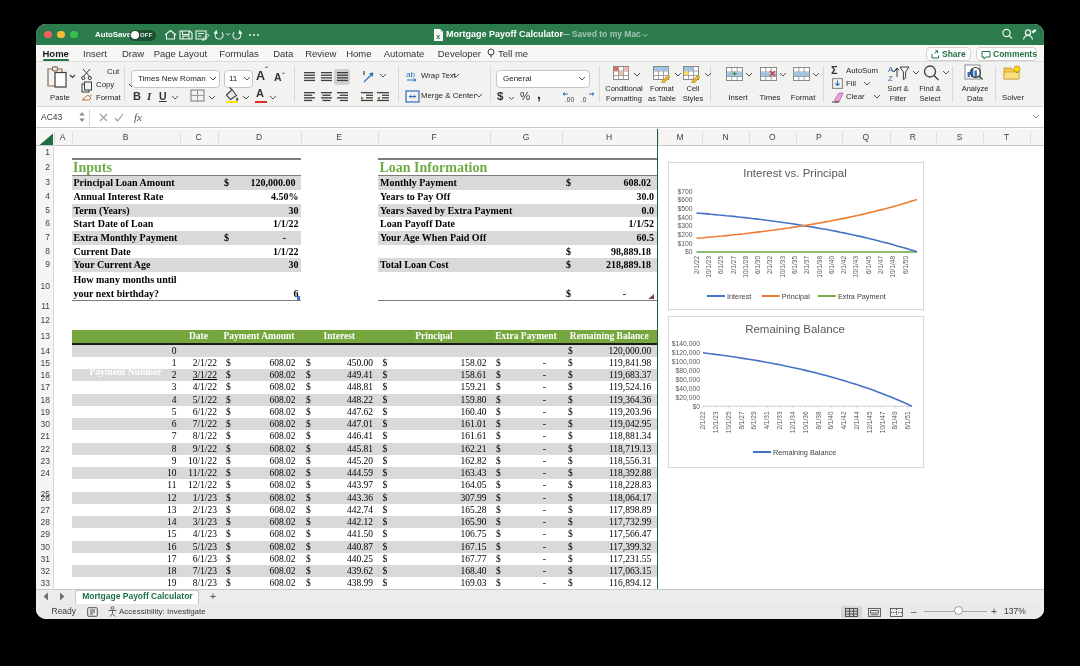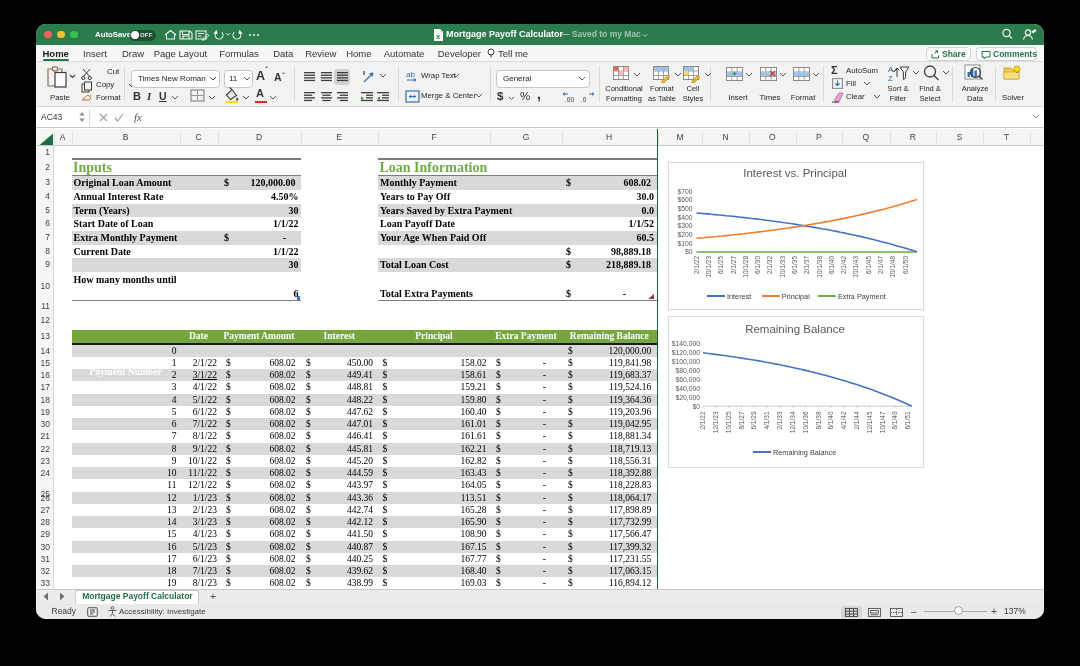--- a/index.html
+++ b/index.html
@@ -468,55 +468,56 @@
 <div style="position:absolute;left:35.5px;top:516.5px;width:585px;height:12.2px;background:#d9d9d9;"></div>
 <div style="position:absolute;left:35.5px;top:541.0px;width:585px;height:12.2px;background:#d9d9d9;"></div>
 <div style="position:absolute;left:35.5px;top:133.9px;width:229px;height:1.7px;background:#7c7c7c;"></div>
 <div style="position:absolute;left:342px;top:133.9px;width:278.5px;height:1.7px;background:#7c7c7c;"></div>
 <div style="position:absolute;left:35.5px;top:150.7px;width:229px;height:1.6px;background:#7c7c7c;"></div>
 <div style="position:absolute;left:342px;top:150.7px;width:278.5px;height:1.6px;background:#7c7c7c;"></div>
 <div style="position:absolute;left:35.5px;top:275.6px;width:229px;height:1.5px;background:#7c7c7c;"></div>
 <div style="position:absolute;left:342px;top:275.6px;width:278.5px;height:1.5px;background:#7c7c7c;"></div>
 <div style="position:absolute;left:37px;top:136px;width:150px;height:16px;font:14px 'Liberation Serif',serif;line-height:16px;text-align:left;color:#6fac46;white-space:nowrap;font-weight:700;">Inputs</div>
 <div style="position:absolute;left:343.5px;top:136px;width:220px;height:16px;font:14px 'Liberation Serif',serif;line-height:16px;text-align:left;color:#6fac46;white-space:nowrap;font-weight:700;">Loan Information</div>
-<div style="position:absolute;left:37.5px;top:152.2px;width:230px;height:13.7px;font:10px 'Liberation Serif',serif;line-height:13.7px;text-align:left;color:#000;white-space:nowrap;font-weight:700;">Original Loan Amount</div>
+<div style="position:absolute;left:37.5px;top:152.2px;width:230px;height:13.7px;font:10px 'Liberation Serif',serif;line-height:13.7px;text-align:left;color:#000;white-space:nowrap;font-weight:700;">Principal Loan Amount</div>
 <div style="position:absolute;left:188px;top:152.2px;width:12px;height:13.7px;font:10px 'Liberation Serif',serif;line-height:13.7px;text-align:left;color:#000;white-space:nowrap;font-weight:700;">$</div>
 <div style="position:absolute;left:179px;top:152.2px;width:80.5px;height:13.7px;font:10px 'Liberation Serif',serif;line-height:13.7px;text-align:right;color:#000;white-space:nowrap;font-weight:700;">120,000.00</div>
 <div style="position:absolute;left:37.5px;top:165.9px;width:230px;height:13.7px;font:10px 'Liberation Serif',serif;line-height:13.7px;text-align:left;color:#000;white-space:nowrap;font-weight:700;">Annual Interest Rate</div>
 <div style="position:absolute;left:179px;top:165.9px;width:83.5px;height:13.7px;font:10px 'Liberation Serif',serif;line-height:13.7px;text-align:right;color:#000;white-space:nowrap;font-weight:700;">4.50%</div>
 <div style="position:absolute;left:37.5px;top:179.6px;width:230px;height:13.7px;font:10px 'Liberation Serif',serif;line-height:13.7px;text-align:left;color:#000;white-space:nowrap;font-weight:700;">Term (Years)</div>
 <div style="position:absolute;left:179px;top:179.6px;width:83.5px;height:13.7px;font:10px 'Liberation Serif',serif;line-height:13.7px;text-align:right;color:#000;white-space:nowrap;font-weight:700;">30</div>
 <div style="position:absolute;left:37.5px;top:193.3px;width:230px;height:13.7px;font:10px 'Liberation Serif',serif;line-height:13.7px;text-align:left;color:#000;white-space:nowrap;font-weight:700;">Start Date of Loan</div>
 <div style="position:absolute;left:179px;top:193.3px;width:83.5px;height:13.7px;font:10px 'Liberation Serif',serif;line-height:13.7px;text-align:right;color:#000;white-space:nowrap;font-weight:700;">1/1/22</div>
 <div style="position:absolute;left:37.5px;top:207.0px;width:230px;height:13.7px;font:10px 'Liberation Serif',serif;line-height:13.7px;text-align:left;color:#000;white-space:nowrap;font-weight:700;">Extra Monthly Payment</div>
 <div style="position:absolute;left:188px;top:207.0px;width:12px;height:13.7px;font:10px 'Liberation Serif',serif;line-height:13.7px;text-align:left;color:#000;white-space:nowrap;font-weight:700;">$</div>
 <div style="position:absolute;left:194px;top:207.0px;width:56px;height:13.7px;font:10px 'Liberation Serif',serif;line-height:13.7px;text-align:right;color:#000;white-space:nowrap;font-weight:700;">-</div>
 <div style="position:absolute;left:37.5px;top:220.7px;width:230px;height:13.7px;font:10px 'Liberation Serif',serif;line-height:13.7px;text-align:left;color:#000;white-space:nowrap;font-weight:700;">Current Date</div>
 <div style="position:absolute;left:179px;top:220.7px;width:83.5px;height:13.7px;font:10px 'Liberation Serif',serif;line-height:13.7px;text-align:right;color:#000;white-space:nowrap;font-weight:700;">1/1/22</div>
+<div style="position:absolute;left:37.5px;top:234.4px;width:230px;height:13.7px;font:10px 'Liberation Serif',serif;line-height:13.7px;text-align:left;color:#000;white-space:nowrap;font-weight:700;">Your Current Age</div>
 <div style="position:absolute;left:179px;top:234.4px;width:83.5px;height:13.7px;font:10px 'Liberation Serif',serif;line-height:13.7px;text-align:right;color:#000;white-space:nowrap;font-weight:700;">30</div>
 <div style="position:absolute;left:37.5px;top:248.5px;width:230px;height:14px;font:10px 'Liberation Serif',serif;line-height:14px;text-align:left;color:#000;white-space:nowrap;font-weight:700;">How many months until</div>
+<div style="position:absolute;left:37.5px;top:262.5px;width:230px;height:14px;font:10px 'Liberation Serif',serif;line-height:14px;text-align:left;color:#000;white-space:nowrap;font-weight:700;">your next birthday?</div>
 <div style="position:absolute;left:179px;top:262.5px;width:83.5px;height:14px;font:10px 'Liberation Serif',serif;line-height:14px;text-align:right;color:#000;white-space:nowrap;font-weight:700;">6</div>
 <div style="position:absolute;left:260.5px;top:272px;width:3.5px;height:3.5px;background:#4472c4;"></div>
 <div style="position:absolute;left:344px;top:152.2px;width:230px;height:13.7px;font:10px 'Liberation Serif',serif;line-height:13.7px;text-align:left;color:#000;white-space:nowrap;font-weight:700;">Monthly Payment</div>
 <div style="position:absolute;left:530px;top:152.2px;width:12px;height:13.7px;font:10px 'Liberation Serif',serif;line-height:13.7px;text-align:left;color:#000;white-space:nowrap;font-weight:700;">$</div>
 <div style="position:absolute;left:534px;top:152.2px;width:81px;height:13.7px;font:10px 'Liberation Serif',serif;line-height:13.7px;text-align:right;color:#000;white-space:nowrap;font-weight:700;">608.02</div>
 <div style="position:absolute;left:344px;top:165.9px;width:230px;height:13.7px;font:10px 'Liberation Serif',serif;line-height:13.7px;text-align:left;color:#000;white-space:nowrap;font-weight:700;">Years to Pay Off</div>
 <div style="position:absolute;left:534px;top:165.9px;width:84px;height:13.7px;font:10px 'Liberation Serif',serif;line-height:13.7px;text-align:right;color:#000;white-space:nowrap;font-weight:700;">30.0</div>
 <div style="position:absolute;left:344px;top:179.6px;width:230px;height:13.7px;font:10px 'Liberation Serif',serif;line-height:13.7px;text-align:left;color:#000;white-space:nowrap;font-weight:700;">Years Saved by Extra Payment</div>
 <div style="position:absolute;left:534px;top:179.6px;width:84px;height:13.7px;font:10px 'Liberation Serif',serif;line-height:13.7px;text-align:right;color:#000;white-space:nowrap;font-weight:700;">0.0</div>
 <div style="position:absolute;left:344px;top:193.3px;width:230px;height:13.7px;font:10px 'Liberation Serif',serif;line-height:13.7px;text-align:left;color:#000;white-space:nowrap;font-weight:700;">Loan Payoff Date</div>
 <div style="position:absolute;left:534px;top:193.3px;width:84px;height:13.7px;font:10px 'Liberation Serif',serif;line-height:13.7px;text-align:right;color:#000;white-space:nowrap;font-weight:700;">1/1/52</div>
 <div style="position:absolute;left:344px;top:207.0px;width:230px;height:13.7px;font:10px 'Liberation Serif',serif;line-height:13.7px;text-align:left;color:#000;white-space:nowrap;font-weight:700;">Your Age When Paid Off</div>
 <div style="position:absolute;left:534px;top:207.0px;width:84px;height:13.7px;font:10px 'Liberation Serif',serif;line-height:13.7px;text-align:right;color:#000;white-space:nowrap;font-weight:700;">60.5</div>
 <div style="position:absolute;left:530px;top:220.7px;width:12px;height:13.7px;font:10px 'Liberation Serif',serif;line-height:13.7px;text-align:left;color:#000;white-space:nowrap;font-weight:700;">$</div>
 <div style="position:absolute;left:534px;top:220.7px;width:81px;height:13.7px;font:10px 'Liberation Serif',serif;line-height:13.7px;text-align:right;color:#000;white-space:nowrap;font-weight:700;">98,889.18</div>
 <div style="position:absolute;left:344px;top:234.4px;width:230px;height:13.7px;font:10px 'Liberation Serif',serif;line-height:13.7px;text-align:left;color:#000;white-space:nowrap;font-weight:700;">Total Loan Cost</div>
 <div style="position:absolute;left:530px;top:234.4px;width:12px;height:13.7px;font:10px 'Liberation Serif',serif;line-height:13.7px;text-align:left;color:#000;white-space:nowrap;font-weight:700;">$</div>
 <div style="position:absolute;left:534px;top:234.4px;width:81px;height:13.7px;font:10px 'Liberation Serif',serif;line-height:13.7px;text-align:right;color:#000;white-space:nowrap;font-weight:700;">218,889.18</div>
-<div style="position:absolute;left:344px;top:262.5px;width:230px;height:14px;font:10px 'Liberation Serif',serif;line-height:14px;text-align:left;color:#000;white-space:nowrap;font-weight:700;">Total Extra Payments</div>
 <div style="position:absolute;left:530px;top:262.5px;width:12px;height:14px;font:10px 'Liberation Serif',serif;line-height:14px;text-align:left;color:#000;white-space:nowrap;font-weight:700;">$</div>
 <div style="position:absolute;left:534px;top:262.5px;width:56px;height:14px;font:10px 'Liberation Serif',serif;line-height:14px;text-align:right;color:#000;white-space:nowrap;font-weight:700;">-</div>
 <svg style="position:absolute;left:612px;top:270px;width:6px;height:5px;" viewBox="0 0 6 5">
       <path d="M0 5 L6 0 V5 Z" fill="#8b3a62"></path>
     </svg>
 <div style="position:absolute;left:35.5px;top:305.5px;width:585px;height:13.5px;background:#76a73f;"></div>
 <div style="position:absolute;left:35.5px;top:319.0px;width:585px;height:1.5px;background:#1a1a1a;"></div>
 <div style="position:absolute;left:19.5px;top:305.5px;width:140px;height:13.5px;font:9.5px 'Liberation Serif',serif;line-height:13.5px;text-align:center;color:#ffffff;white-space:nowrap;font-weight:700;margin-top:36px;">Payment Number</div>
 <div style="position:absolute;left:92.5px;top:305.5px;width:140px;height:13.5px;font:9.5px 'Liberation Serif',serif;line-height:13.5px;text-align:center;color:#ffffff;white-space:nowrap;font-weight:700;">Date</div>
 <div style="position:absolute;left:153px;top:305.5px;width:140px;height:13.5px;font:9.5px 'Liberation Serif',serif;line-height:13.5px;text-align:center;color:#ffffff;white-space:nowrap;font-weight:700;">Payment Amount</div>
@@ -659,21 +660,21 @@
 <div style="position:absolute;left:464px;top:455.2px;width:46px;height:12.2px;font:9.5px 'Liberation Serif',serif;line-height:12.2px;text-align:right;color:#000;white-space:nowrap;">-</div>
 <div style="position:absolute;left:532px;top:455.2px;width:12px;height:12.2px;font:9.5px 'Liberation Serif',serif;line-height:12.2px;text-align:left;color:#000;white-space:nowrap;">$</div>
 <div style="position:absolute;left:534px;top:455.2px;width:81.3px;height:12.2px;font:9.5px 'Liberation Serif',serif;line-height:12.2px;text-align:right;color:#000;white-space:nowrap;">118,228.83</div>
 <div style="position:absolute;left:84px;top:467.5px;width:56.5px;height:12.2px;font:9.5px 'Liberation Serif',serif;line-height:12.2px;text-align:right;color:#000;white-space:nowrap;">12</div>
 <div style="position:absolute;left:124px;top:467.5px;width:57px;height:12.2px;font:9.5px 'Liberation Serif',serif;line-height:12.2px;text-align:right;color:#000;white-space:nowrap;">1/1/23</div>
 <div style="position:absolute;left:190px;top:467.5px;width:12px;height:12.2px;font:9.5px 'Liberation Serif',serif;line-height:12.2px;text-align:left;color:#000;white-space:nowrap;">$</div>
 <div style="position:absolute;left:194px;top:467.5px;width:65.5px;height:12.2px;font:9.5px 'Liberation Serif',serif;line-height:12.2px;text-align:right;color:#000;white-space:nowrap;">608.02</div>
 <div style="position:absolute;left:270px;top:467.5px;width:12px;height:12.2px;font:9.5px 'Liberation Serif',serif;line-height:12.2px;text-align:left;color:#000;white-space:nowrap;">$</div>
 <div style="position:absolute;left:272px;top:467.5px;width:65px;height:12.2px;font:9.5px 'Liberation Serif',serif;line-height:12.2px;text-align:right;color:#000;white-space:nowrap;">443.36</div>
 <div style="position:absolute;left:346.5px;top:467.5px;width:12px;height:12.2px;font:9.5px 'Liberation Serif',serif;line-height:12.2px;text-align:left;color:#000;white-space:nowrap;">$</div>
-<div style="position:absolute;left:364px;top:467.5px;width:86.5px;height:12.2px;font:9.5px 'Liberation Serif',serif;line-height:12.2px;text-align:right;color:#000;white-space:nowrap;">113.51</div>
+<div style="position:absolute;left:364px;top:467.5px;width:86.5px;height:12.2px;font:9.5px 'Liberation Serif',serif;line-height:12.2px;text-align:right;color:#000;white-space:nowrap;">307.99</div>
 <div style="position:absolute;left:460px;top:467.5px;width:12px;height:12.2px;font:9.5px 'Liberation Serif',serif;line-height:12.2px;text-align:left;color:#000;white-space:nowrap;">$</div>
 <div style="position:absolute;left:464px;top:467.5px;width:46px;height:12.2px;font:9.5px 'Liberation Serif',serif;line-height:12.2px;text-align:right;color:#000;white-space:nowrap;">-</div>
 <div style="position:absolute;left:532px;top:467.5px;width:12px;height:12.2px;font:9.5px 'Liberation Serif',serif;line-height:12.2px;text-align:left;color:#000;white-space:nowrap;">$</div>
 <div style="position:absolute;left:534px;top:467.5px;width:81.3px;height:12.2px;font:9.5px 'Liberation Serif',serif;line-height:12.2px;text-align:right;color:#000;white-space:nowrap;">118,064.17</div>
 <div style="position:absolute;left:84px;top:479.8px;width:56.5px;height:12.2px;font:9.5px 'Liberation Serif',serif;line-height:12.2px;text-align:right;color:#000;white-space:nowrap;">13</div>
 <div style="position:absolute;left:124px;top:479.8px;width:57px;height:12.2px;font:9.5px 'Liberation Serif',serif;line-height:12.2px;text-align:right;color:#000;white-space:nowrap;">2/1/23</div>
 <div style="position:absolute;left:190px;top:479.8px;width:12px;height:12.2px;font:9.5px 'Liberation Serif',serif;line-height:12.2px;text-align:left;color:#000;white-space:nowrap;">$</div>
 <div style="position:absolute;left:194px;top:479.8px;width:65.5px;height:12.2px;font:9.5px 'Liberation Serif',serif;line-height:12.2px;text-align:right;color:#000;white-space:nowrap;">608.02</div>
 <div style="position:absolute;left:270px;top:479.8px;width:12px;height:12.2px;font:9.5px 'Liberation Serif',serif;line-height:12.2px;text-align:left;color:#000;white-space:nowrap;">$</div>
 <div style="position:absolute;left:272px;top:479.8px;width:65px;height:12.2px;font:9.5px 'Liberation Serif',serif;line-height:12.2px;text-align:right;color:#000;white-space:nowrap;">442.74</div>
@@ -695,21 +696,21 @@
 <div style="position:absolute;left:464px;top:492.0px;width:46px;height:12.2px;font:9.5px 'Liberation Serif',serif;line-height:12.2px;text-align:right;color:#000;white-space:nowrap;">-</div>
 <div style="position:absolute;left:532px;top:492.0px;width:12px;height:12.2px;font:9.5px 'Liberation Serif',serif;line-height:12.2px;text-align:left;color:#000;white-space:nowrap;">$</div>
 <div style="position:absolute;left:534px;top:492.0px;width:81.3px;height:12.2px;font:9.5px 'Liberation Serif',serif;line-height:12.2px;text-align:right;color:#000;white-space:nowrap;">117,732.99</div>
 <div style="position:absolute;left:84px;top:504.2px;width:56.5px;height:12.2px;font:9.5px 'Liberation Serif',serif;line-height:12.2px;text-align:right;color:#000;white-space:nowrap;">15</div>
 <div style="position:absolute;left:124px;top:504.2px;width:57px;height:12.2px;font:9.5px 'Liberation Serif',serif;line-height:12.2px;text-align:right;color:#000;white-space:nowrap;">4/1/23</div>
 <div style="position:absolute;left:190px;top:504.2px;width:12px;height:12.2px;font:9.5px 'Liberation Serif',serif;line-height:12.2px;text-align:left;color:#000;white-space:nowrap;">$</div>
 <div style="position:absolute;left:194px;top:504.2px;width:65.5px;height:12.2px;font:9.5px 'Liberation Serif',serif;line-height:12.2px;text-align:right;color:#000;white-space:nowrap;">608.02</div>
 <div style="position:absolute;left:270px;top:504.2px;width:12px;height:12.2px;font:9.5px 'Liberation Serif',serif;line-height:12.2px;text-align:left;color:#000;white-space:nowrap;">$</div>
 <div style="position:absolute;left:272px;top:504.2px;width:65px;height:12.2px;font:9.5px 'Liberation Serif',serif;line-height:12.2px;text-align:right;color:#000;white-space:nowrap;">441.50</div>
 <div style="position:absolute;left:346.5px;top:504.2px;width:12px;height:12.2px;font:9.5px 'Liberation Serif',serif;line-height:12.2px;text-align:left;color:#000;white-space:nowrap;">$</div>
-<div style="position:absolute;left:364px;top:504.2px;width:86.5px;height:12.2px;font:9.5px 'Liberation Serif',serif;line-height:12.2px;text-align:right;color:#000;white-space:nowrap;">108.90</div>
+<div style="position:absolute;left:364px;top:504.2px;width:86.5px;height:12.2px;font:9.5px 'Liberation Serif',serif;line-height:12.2px;text-align:right;color:#000;white-space:nowrap;">106.75</div>
 <div style="position:absolute;left:460px;top:504.2px;width:12px;height:12.2px;font:9.5px 'Liberation Serif',serif;line-height:12.2px;text-align:left;color:#000;white-space:nowrap;">$</div>
 <div style="position:absolute;left:464px;top:504.2px;width:46px;height:12.2px;font:9.5px 'Liberation Serif',serif;line-height:12.2px;text-align:right;color:#000;white-space:nowrap;">-</div>
 <div style="position:absolute;left:532px;top:504.2px;width:12px;height:12.2px;font:9.5px 'Liberation Serif',serif;line-height:12.2px;text-align:left;color:#000;white-space:nowrap;">$</div>
 <div style="position:absolute;left:534px;top:504.2px;width:81.3px;height:12.2px;font:9.5px 'Liberation Serif',serif;line-height:12.2px;text-align:right;color:#000;white-space:nowrap;">117,566.47</div>
 <div style="position:absolute;left:84px;top:516.5px;width:56.5px;height:12.2px;font:9.5px 'Liberation Serif',serif;line-height:12.2px;text-align:right;color:#000;white-space:nowrap;">16</div>
 <div style="position:absolute;left:124px;top:516.5px;width:57px;height:12.2px;font:9.5px 'Liberation Serif',serif;line-height:12.2px;text-align:right;color:#000;white-space:nowrap;">5/1/23</div>
 <div style="position:absolute;left:190px;top:516.5px;width:12px;height:12.2px;font:9.5px 'Liberation Serif',serif;line-height:12.2px;text-align:left;color:#000;white-space:nowrap;">$</div>
 <div style="position:absolute;left:194px;top:516.5px;width:65.5px;height:12.2px;font:9.5px 'Liberation Serif',serif;line-height:12.2px;text-align:right;color:#000;white-space:nowrap;">608.02</div>
 <div style="position:absolute;left:270px;top:516.5px;width:12px;height:12.2px;font:9.5px 'Liberation Serif',serif;line-height:12.2px;text-align:left;color:#000;white-space:nowrap;">$</div>
 <div style="position:absolute;left:272px;top:516.5px;width:65px;height:12.2px;font:9.5px 'Liberation Serif',serif;line-height:12.2px;text-align:right;color:#000;white-space:nowrap;">440.87</div>

